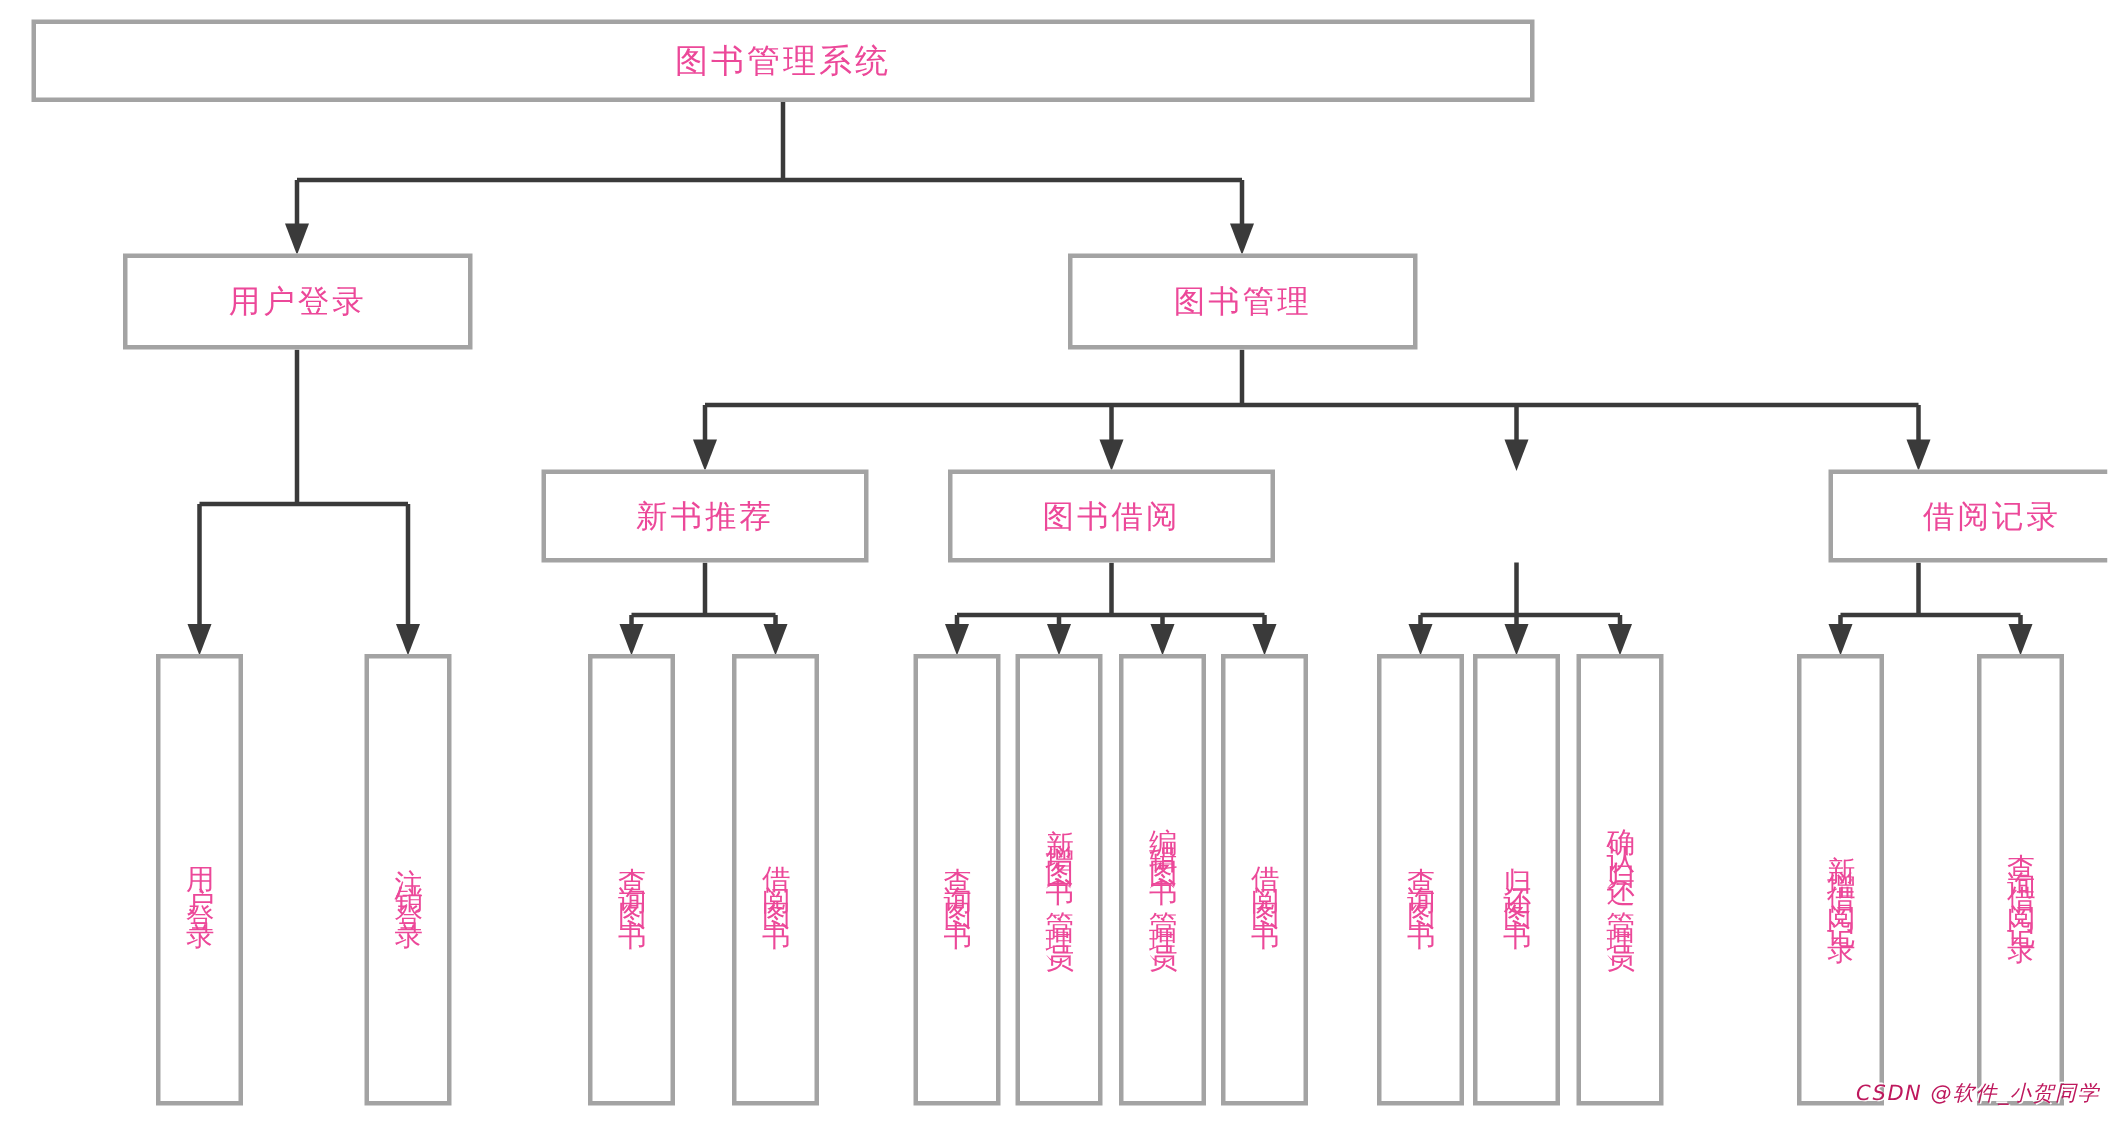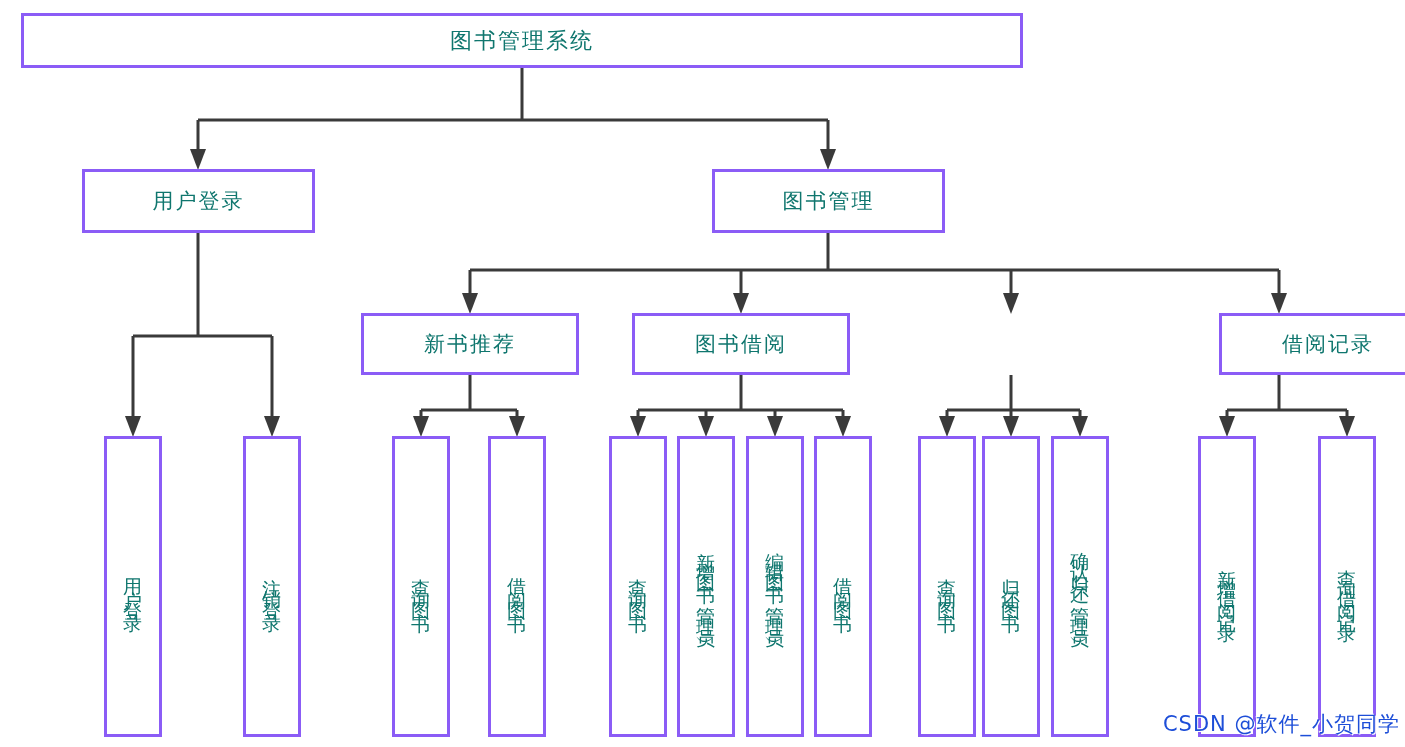--- a/index.html
+++ b/index.html
@@ -18,22 +18,22 @@
   svg.wires {
     position: absolute;
     left: 0; top: 0;
     width: 1405px;
     height: 747px;
   }
   .node {
     position: absolute;
     box-sizing: border-box;
     background: #ffffff;
-    border: 3px solid #8b5cf6;
-    color: #0f766e;
+    border: 3px solid #a3a3a3;
+    color: #ec4899;
     display: flex;
     align-items: center;
     justify-content: center;
     text-align: center;
   }
   .hnode {
     font-size: 21px;
     letter-spacing: 2px;
     white-space: nowrap;
   }
@@ -70,25 +70,26 @@
   .lfI { left: 918px; }
   .lfJ { left: 982px; }
   .lfK { left: 1051px; }
   .lfL { left: 1198px; }
   .lfM { left: 1318px; }
   .leaf-long { letter-spacing: 11px; }
   .watermark {
     position: absolute;
     right: 5px;
     bottom: 9px;
-    font-size: 21px;
-    color: #1d4ed8;
+    font-size: 14px;
+    color: #be185d;
     letter-spacing: 1px;
     text-shadow: 1px 1px 0 #ffffff, -1px -1px 0 #ffffff;
     white-space: nowrap;
+    font-style: italic;
   }
 </style>
 </head>
 <body>
 
 <div class="stage">
 
   <svg class="wires" viewBox="0 0 1405 747" xmlns="http://www.w3.org/2000/svg">
     <g stroke="#3a3a3a" stroke-width="3" fill="none">
       <path d="M522 68 V120 M198 120 H828 M198 120 V152 M828 120 V152"></path>

